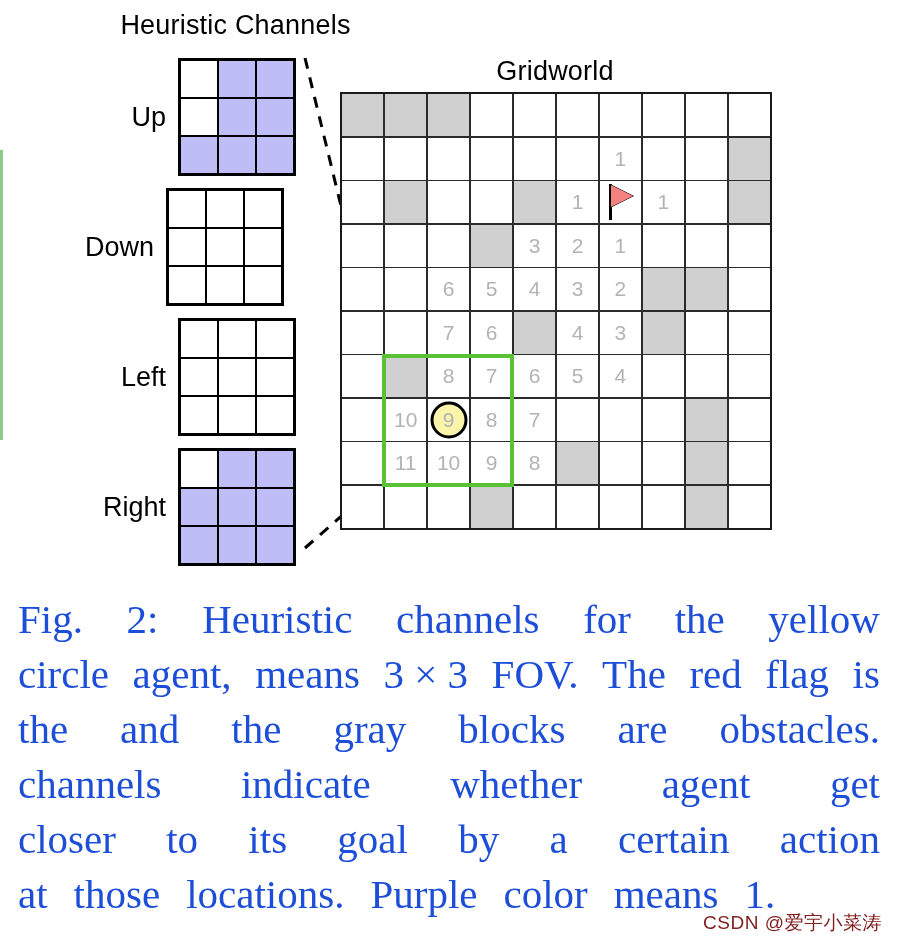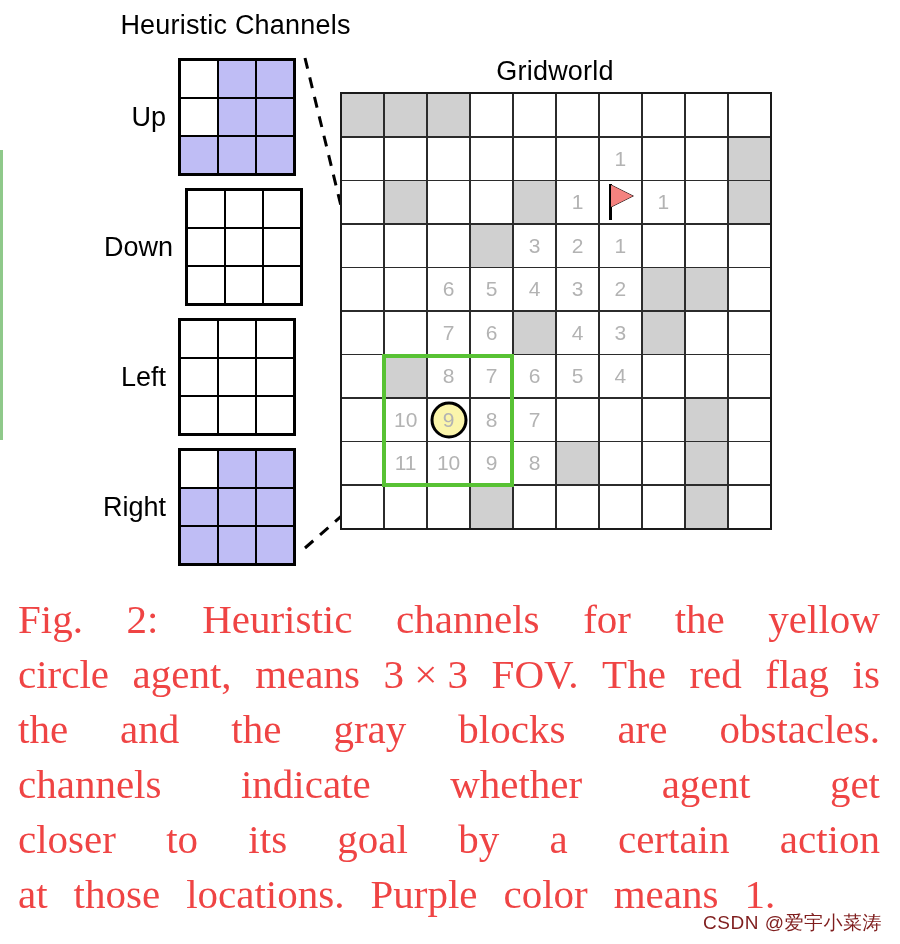--- a/index.html
+++ b/index.html
@@ -115,21 +115,21 @@
   #connectors { position:absolute; left:0; top:0; width:900px; height:580px; pointer-events:none; }
 
   
   #caption {
     position: absolute; left: 18px; top: 592px;
     width: 862px;
     font-family: "Liberation Serif", serif;
     font-size: 41px;
     line-height: 55px;
     text-align: justify;
-    color: #ef4444;
+    color: #1d4ed8;
   }
   #caption .just {
     display: flex; justify-content: space-between; width: 100%;
   }
   .mathsym { font-family: "Liberation Serif", serif; }
 
   #watermark {
     position: absolute; right: 18px; bottom: 8px;
     font-size: 19px; color: #7f1d1d;
     font-family: "Liberation Sans", sans-serif;
@@ -159,21 +159,21 @@
         <div class="cell on"></div>
         <div class="cell"></div>
         <div class="cell on"></div>
         <div class="cell on"></div>
         <div class="cell on"></div>
         <div class="cell on"></div>
         <div class="cell on"></div>
       </div>
   </div>
 
-  <div class="channel-block" style="left:185px; top:188px;">
+  <div class="channel-block" style="left:166px; top:188px;">
     <div class="channel-label">Down</div>
     <div class="channel-grid">
         <div class="cell"></div>
         <div class="cell"></div>
         <div class="cell"></div>
         <div class="cell"></div>
         <div class="cell"></div>
         <div class="cell"></div>
         <div class="cell"></div>
         <div class="cell"></div>

